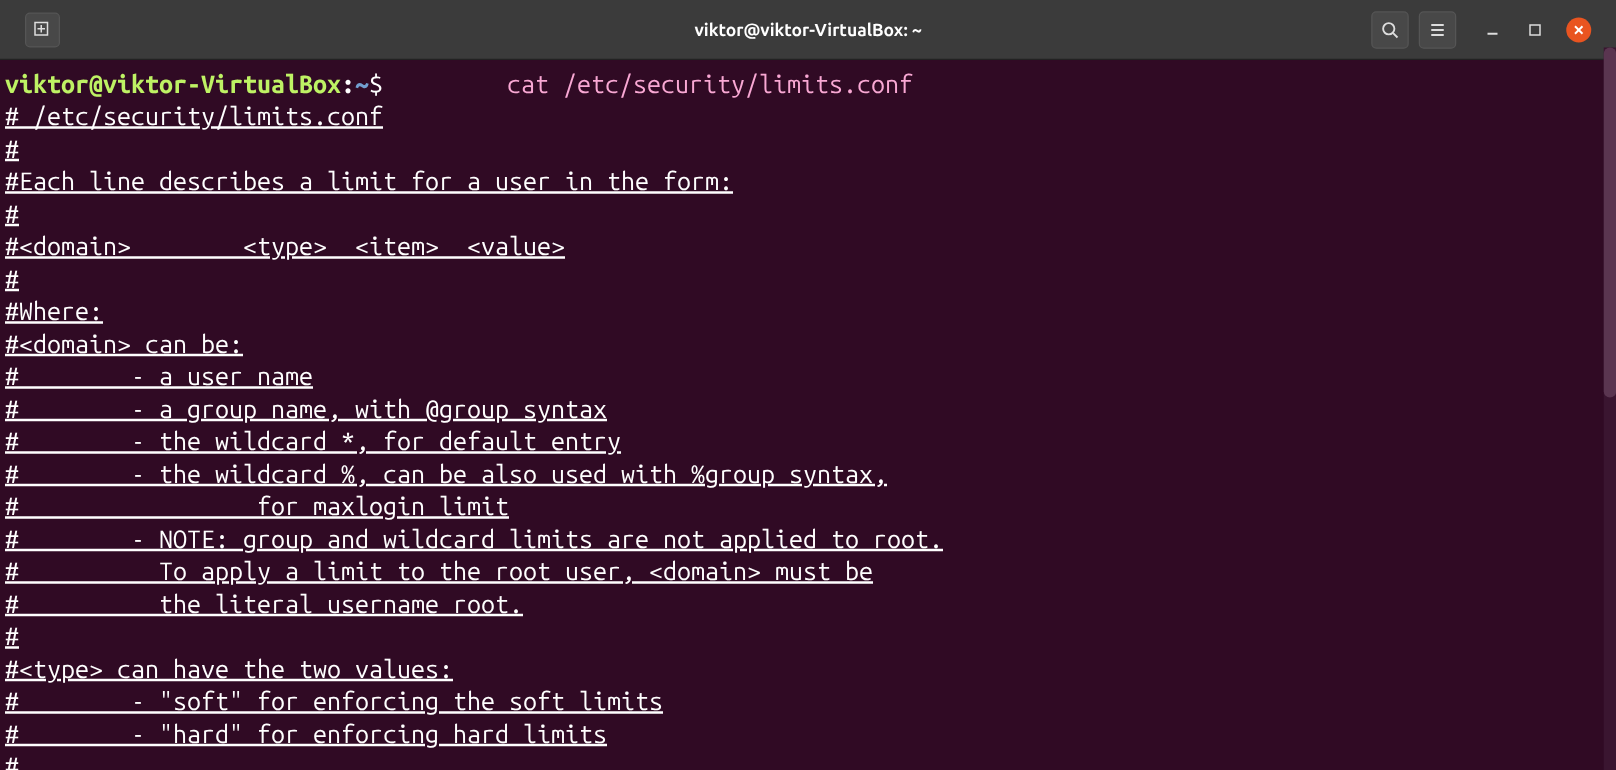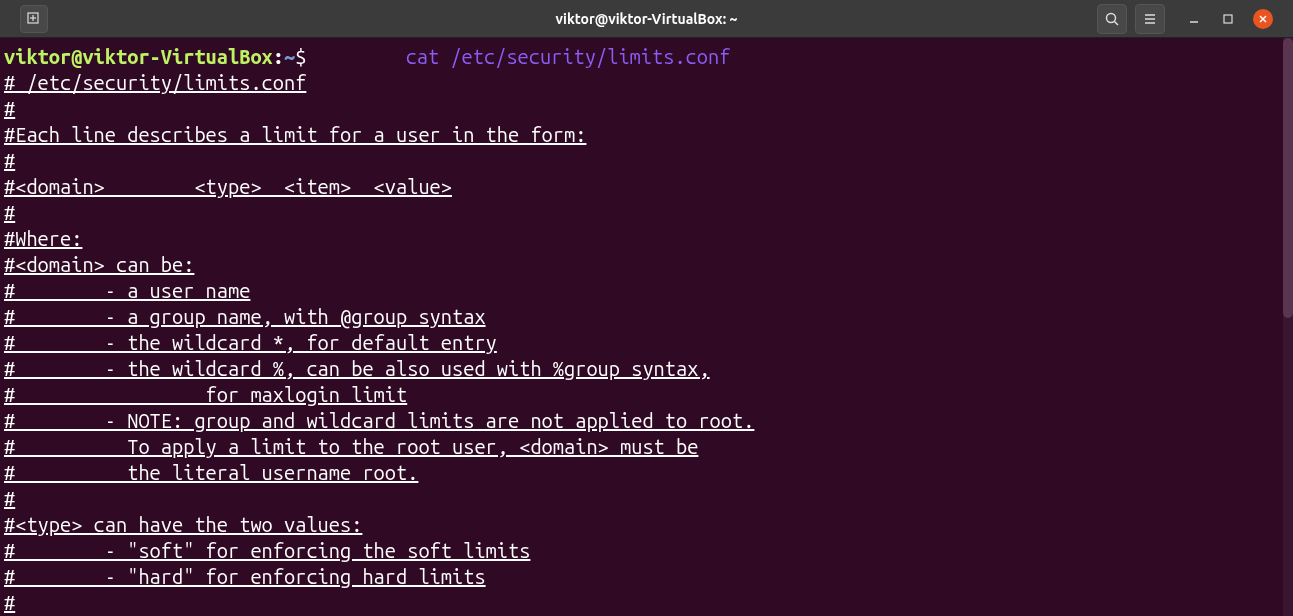--- a/index.html
+++ b/index.html
@@ -10,21 +10,21 @@
     body {
       font-family: 'Ubuntu Mono', 'DejaVu Sans Mono', monospace;
       background: #300a24;
       color: #ffffff;
       width: 1293px;
       height: 616px;
       overflow: hidden;
     }
     .titlebar {
       background: #3b3b3b;
-      height: 38px;
+      height: 48px;
       display: flex;
       align-items: center;
       justify-content: space-between;
       padding: 0 20px;
       border-bottom: 1px solid #222;
     }
     .titlebar-left {
       display: flex;
       align-items: center;
       gap: 8px;
@@ -107,21 +107,21 @@
       font-weight: bold;
     }
     .prompt-path {
       color: #729fcf;
       font-weight: bold;
     }
     .prompt-dollar {
       color: #ffffff;
     }
     .command {
-      color: #8b5cf6;
+      color: #f9a8d4;
       margin-left: 44px;
     }
     .output-line {
       color: #ffffff;
       text-decoration: underline;
     }
     .scrollbar {
       position: absolute;
       right: 0;
       top: 38px;

